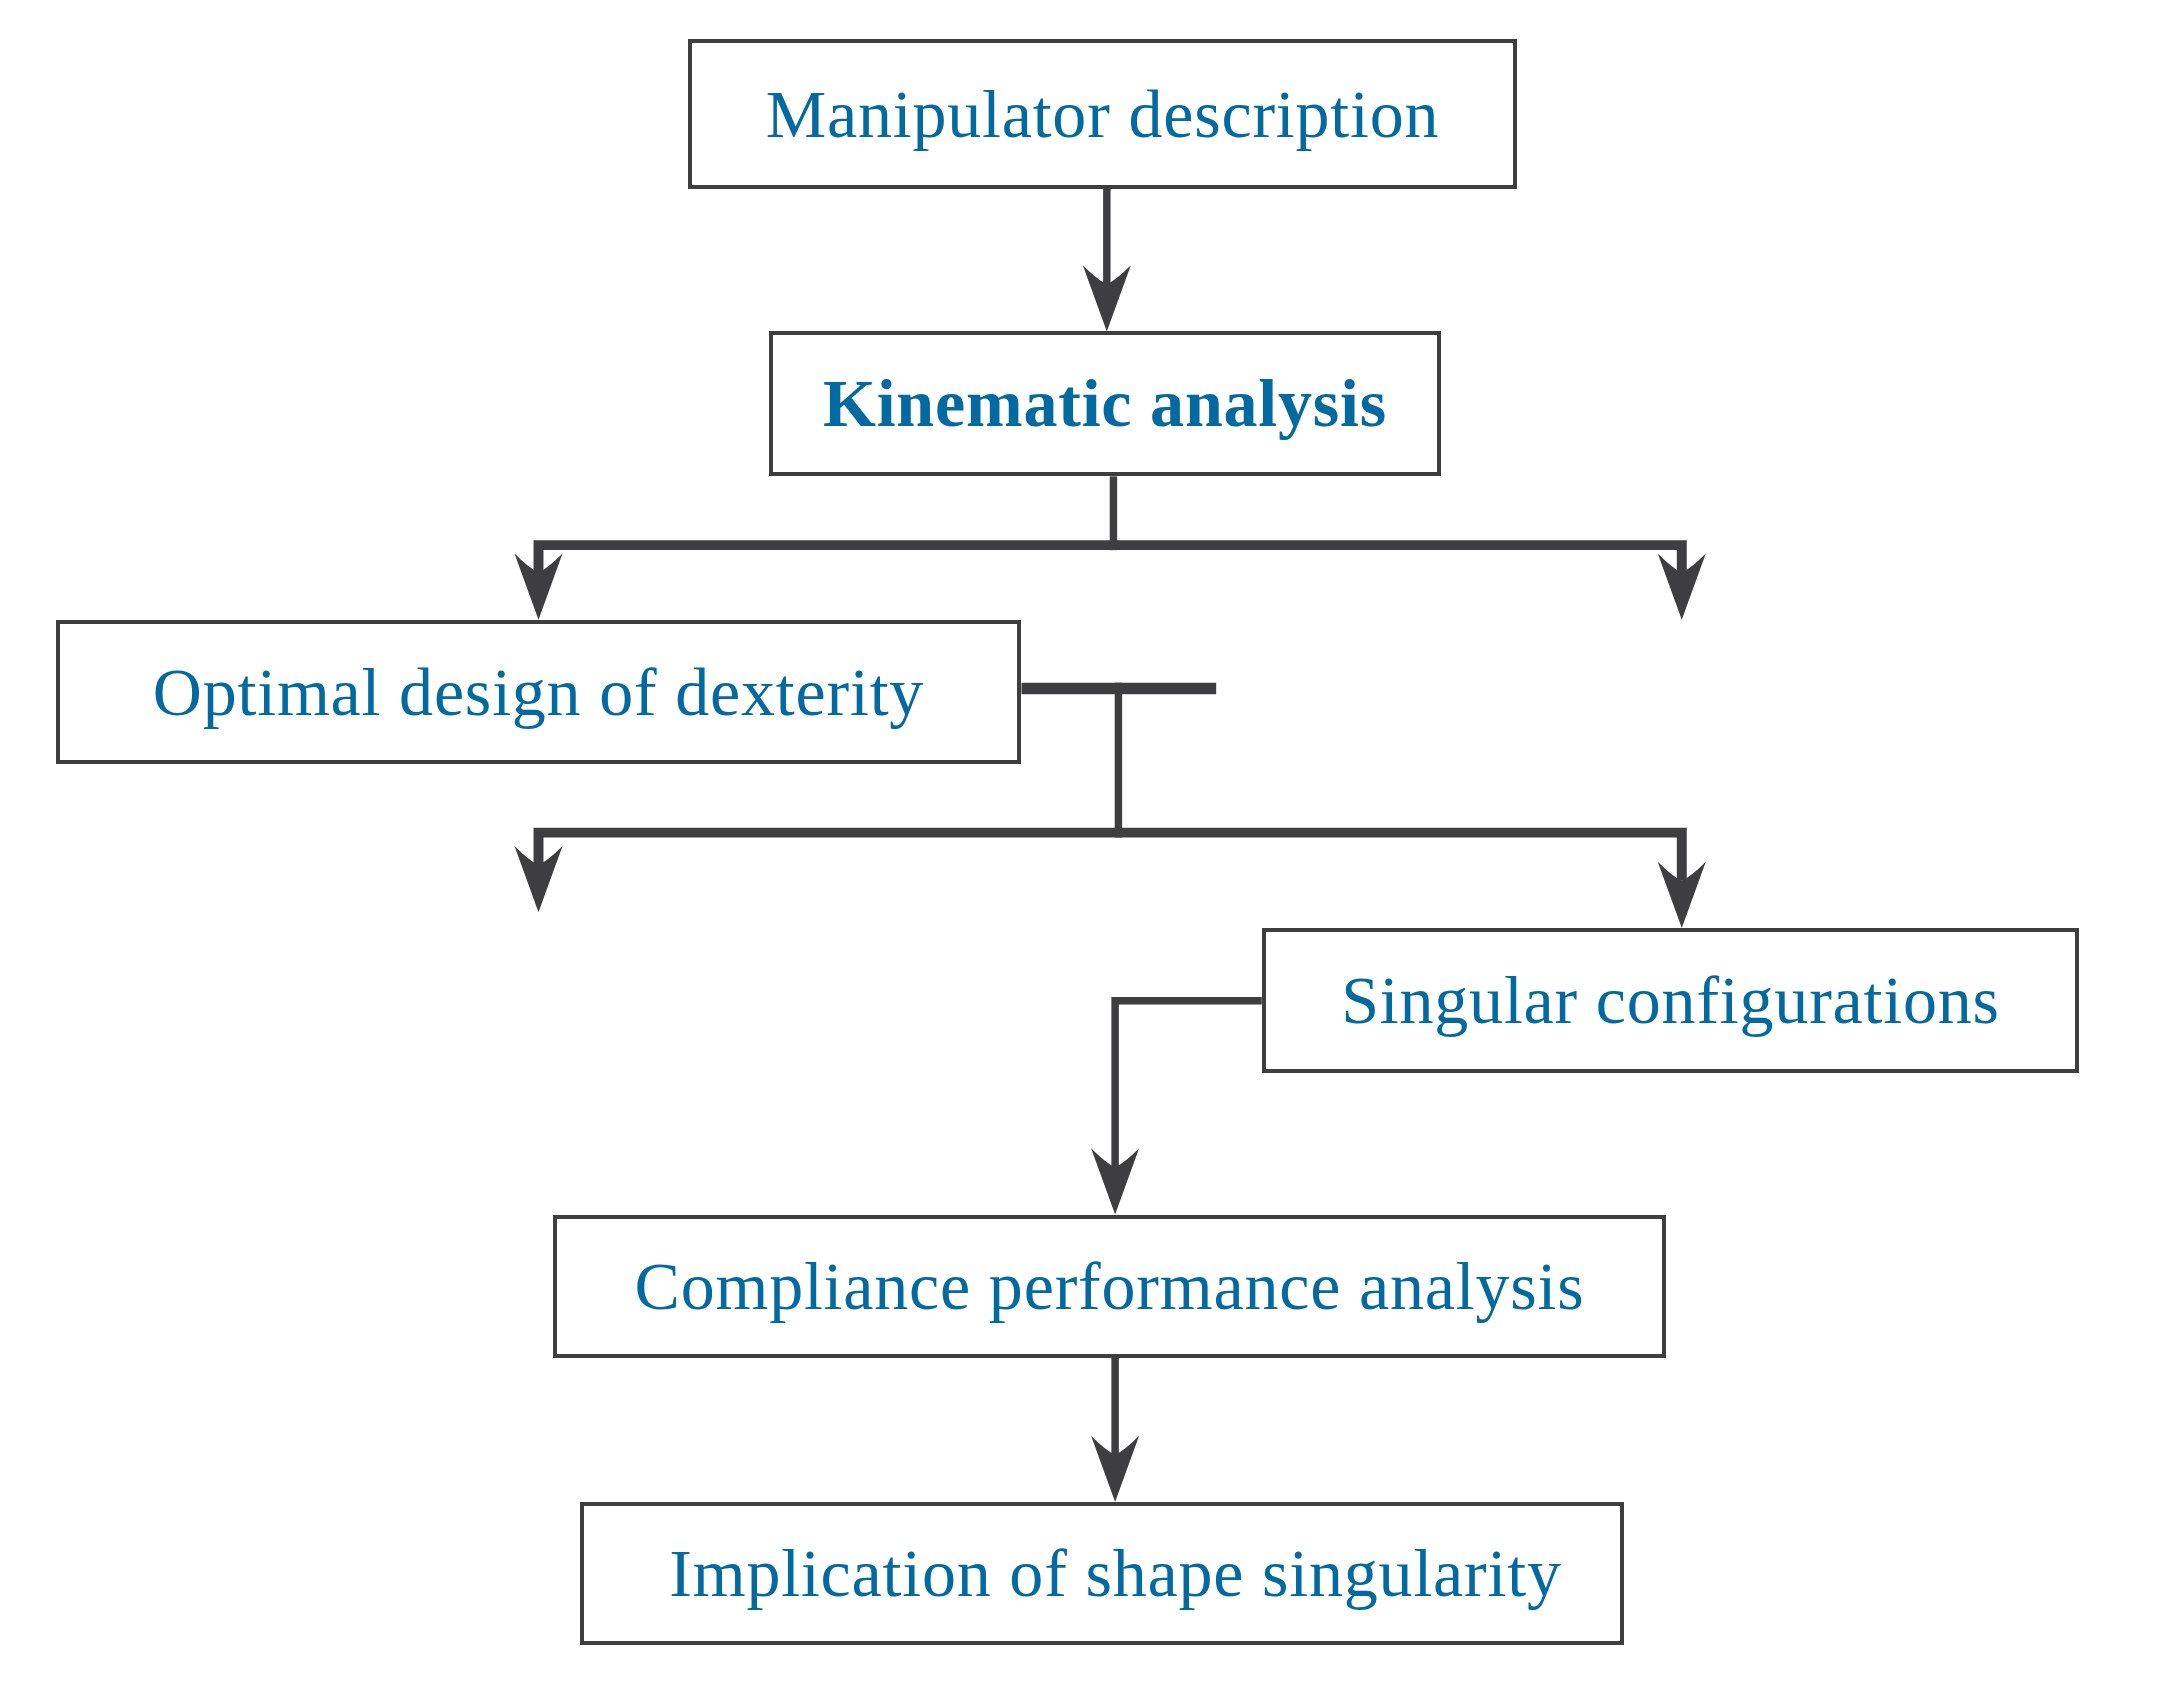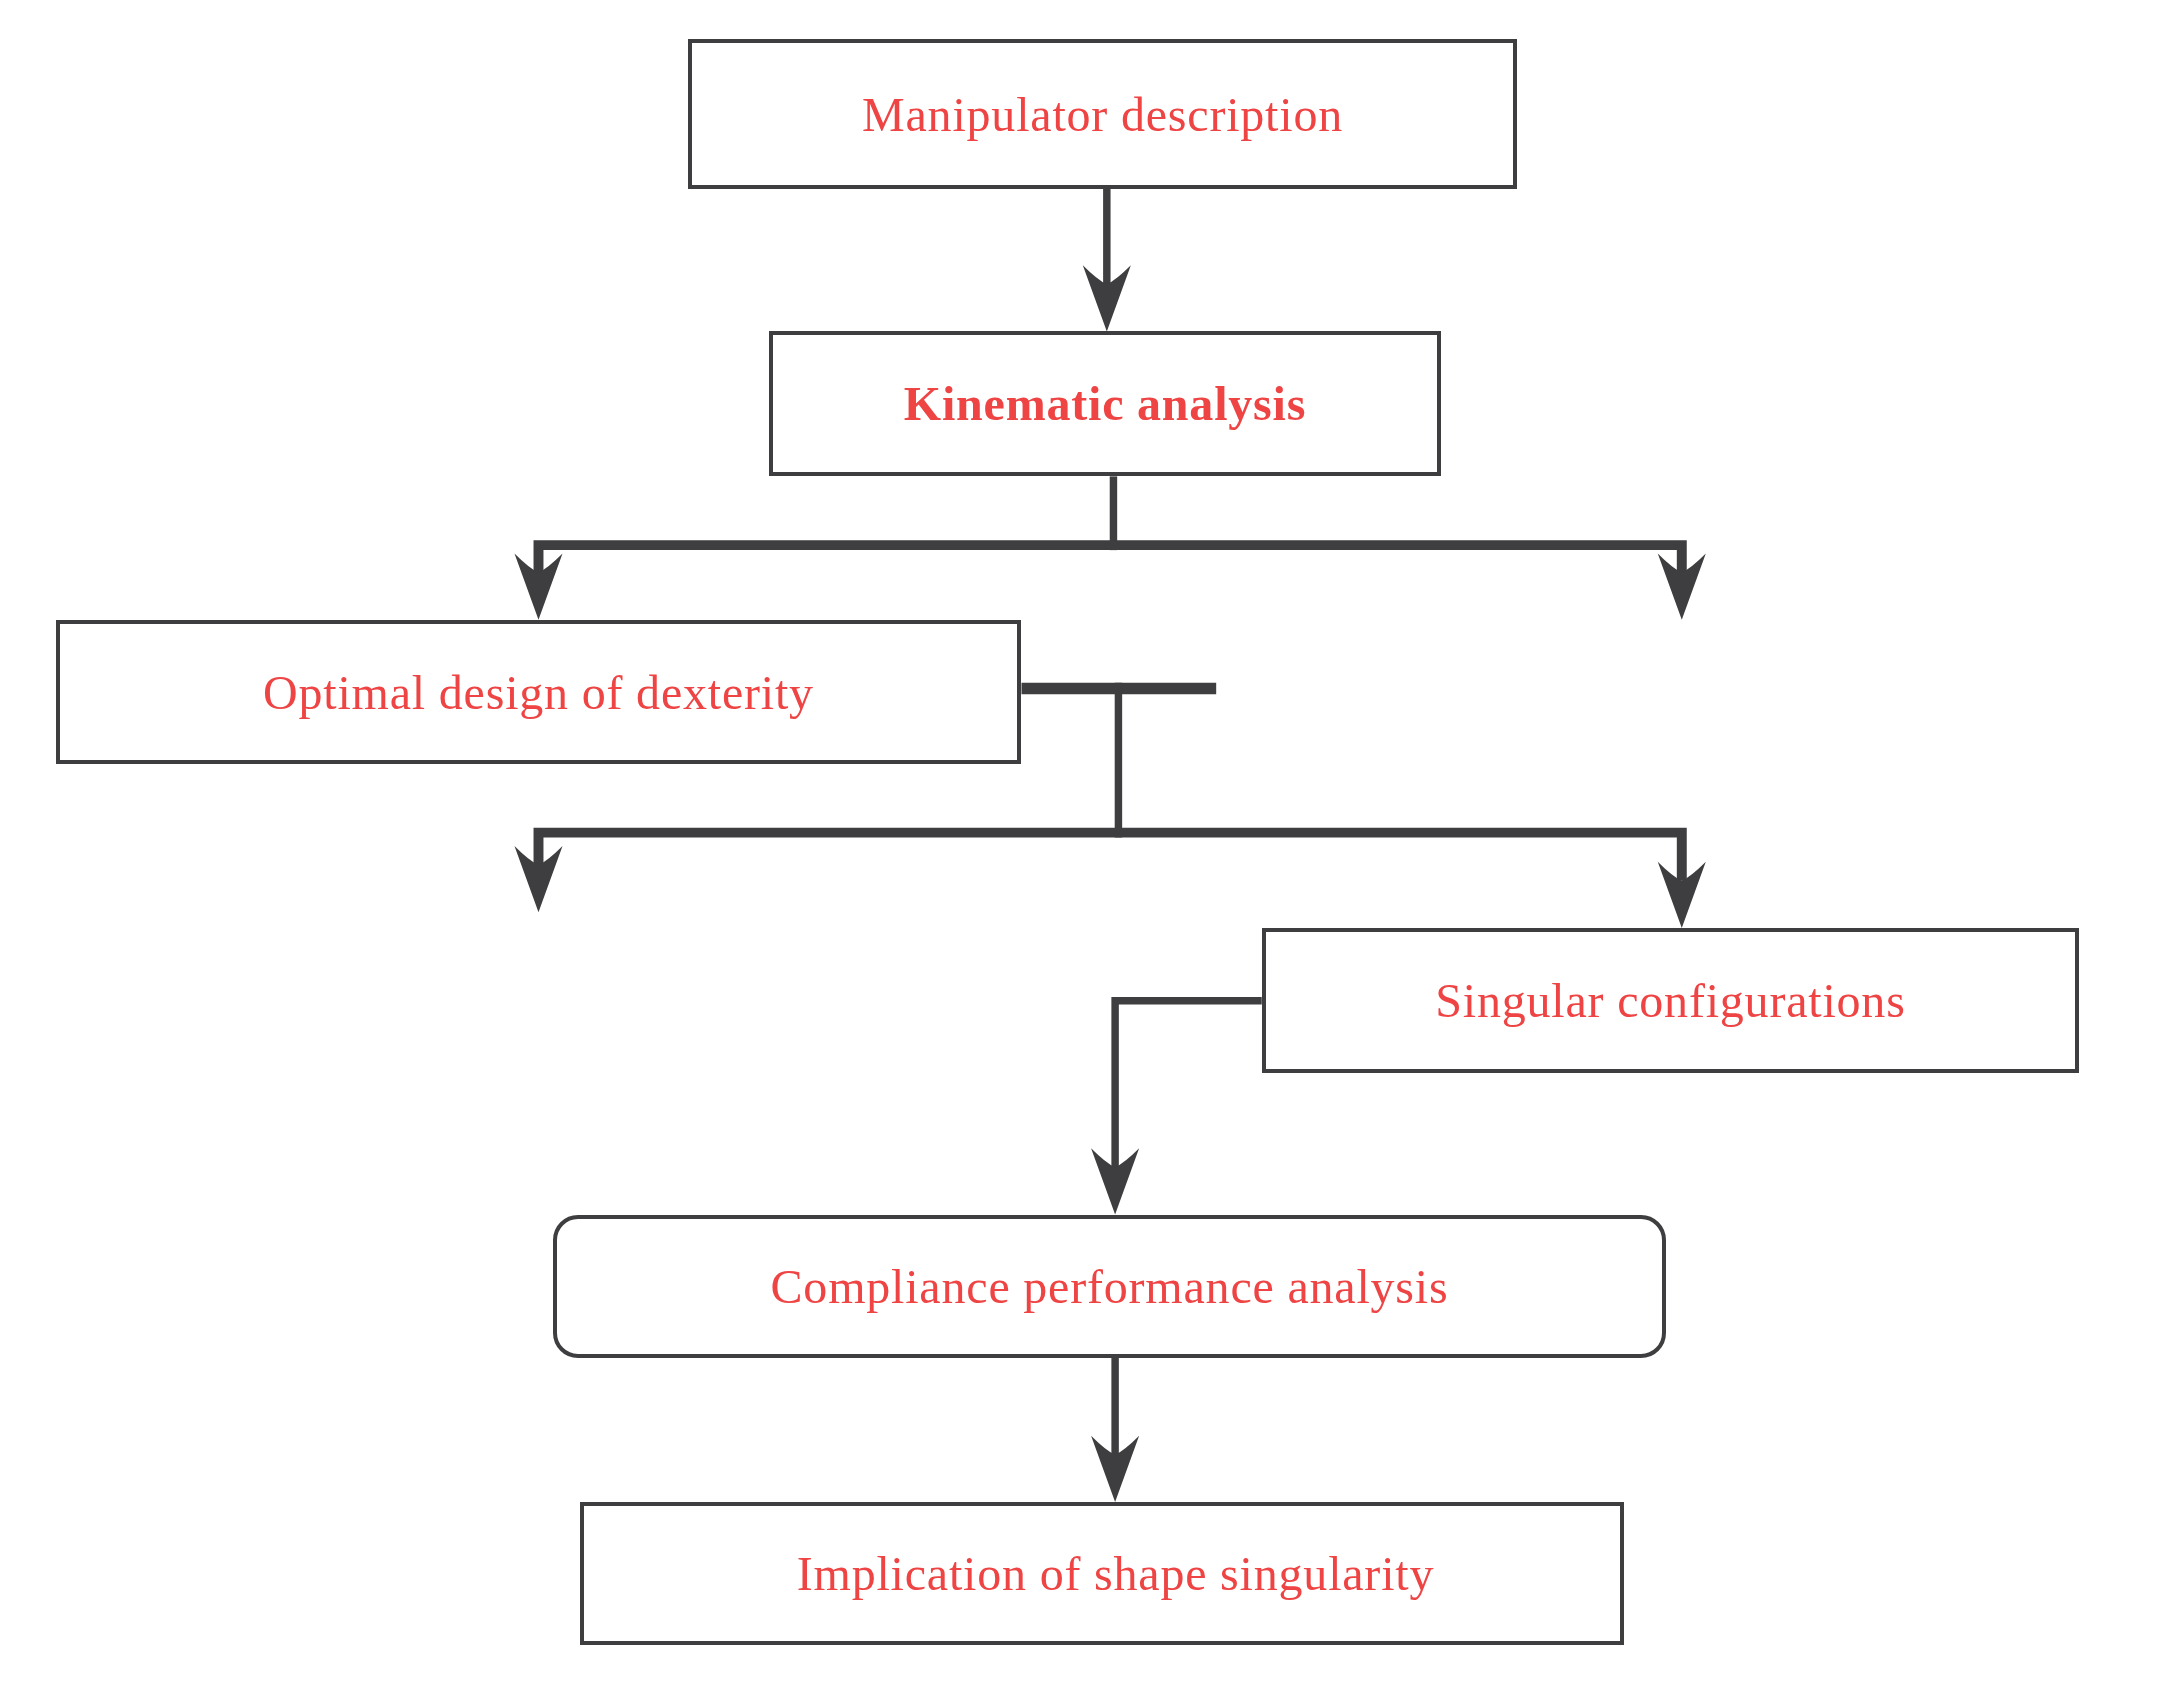--- a/index.html
+++ b/index.html
@@ -25,33 +25,33 @@
     position: absolute;
     box-sizing: border-box;
     background: #ffffff;
     border: 4.1px solid #3e3e40;
     display: flex;
     align-items: center;
     justify-content: center;
     text-align: center;
   }
   .node span {
-    font-size: 48px;
-    color: #ef4444;
+    font-size: 68px;
+    color: #0369a1;
     letter-spacing: 0.8px;
     white-space: nowrap;
   }
   
   #n-manipulator   { left:  688px; top:   39px; width: 829px; height: 150px; }
   #n-kinematic     { left:  769px; top:  331px; width:  672px; height: 145px; font-weight: bold; }
   #n-dexterity     { left:   56px; top:  620px; width: 965px; height: 144px; }
   #n-payload       { left: 1216px; top:  620px; width: 935px; height: 147px; }
   #n-optconf       { left:  127px; top: 912px; width: 829px; height: 142px; }
   #n-singconf      { left: 1262px; top: 928px; width:  817px; height: 145px; }
-  #n-compliance    { left:  553px; top: 1215px; width: 1113px; height: 143px; border-radius: 25px; }
+  #n-compliance    { left:  553px; top: 1215px; width: 1113px; height: 143px; }
   #n-implication   { left:  580px; top: 1502px; width: 1044px; height: 143px; padding-left: 27px; }
 </style>
 </head>
 <body>
 
 <div class="canvas">
 
   <svg class="connectors" viewBox="0 0 2635 2029" xmlns="http://www.w3.org/2000/svg">
     <g stroke="#3e3e40" fill="none">
 

